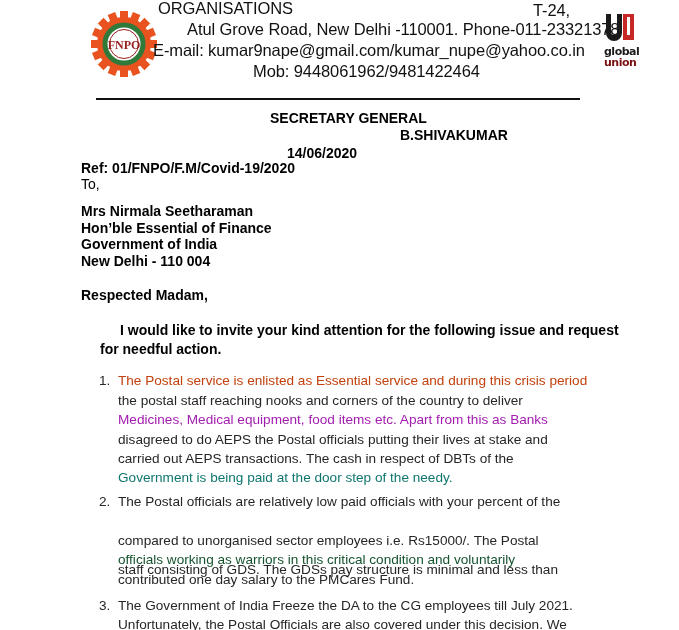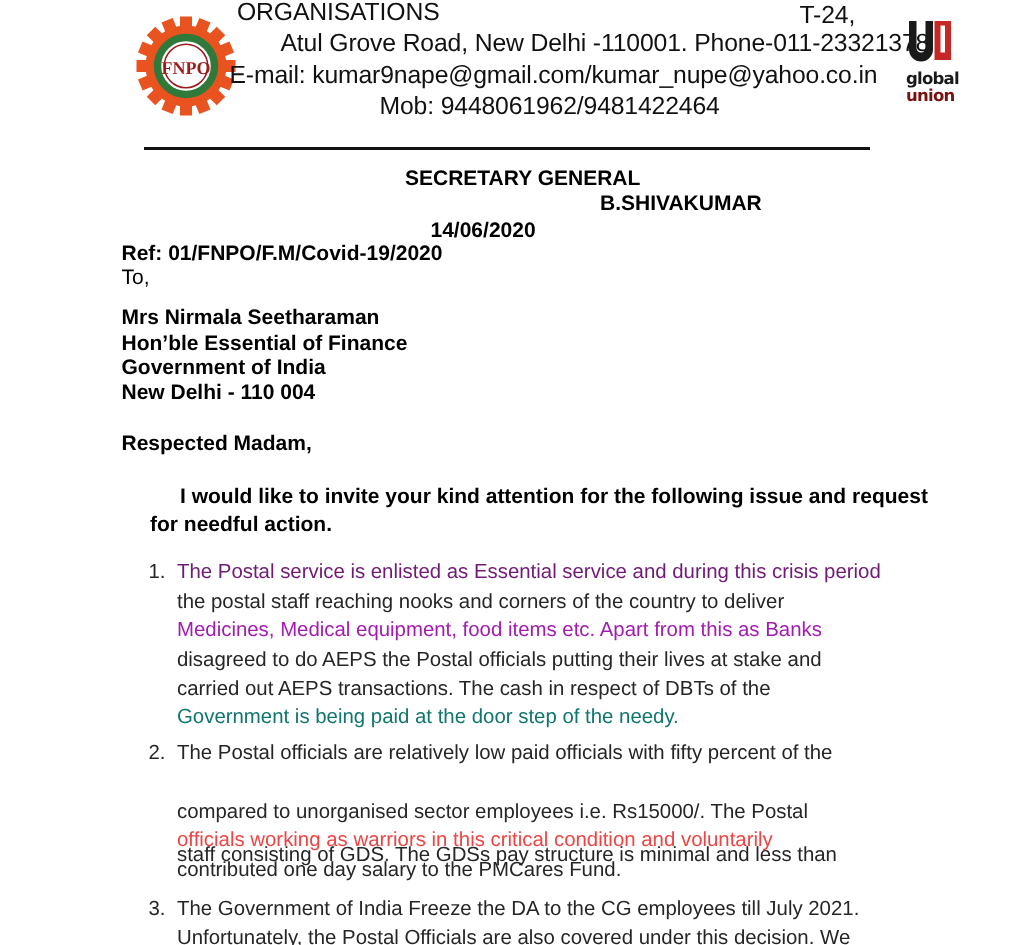--- a/index.html
+++ b/index.html
@@ -78,36 +78,36 @@
   <div class="abs body" style="left:81px; top:253px;">New Delhi - 110 004</div>
 </div>
 
 <div class="abs body" style="left:81px; top:287px;">Respected Madam,</div>
 
 <div class="abs body" style="left:120px; top:322px;">I would like to invite your kind attention for the following issue and request</div>
 <div class="abs body" style="left:68px; top:341px;margin-left:32px;">for needful action.</div>
 
 <div class="num" style="top:373px;">1.</div>
 <div>
-  <div class="abs" style="left:118px; top:373px; font-size:13.6px; color:#701a75; width:478px; display:flex; justify-content:space-between;">
+  <div class="abs" style="left:118px; top:373px; font-size:13.6px; color:#c2410c; width:478px; display:flex; justify-content:space-between;">
       <span>The Postal service is enlisted as Essential service and during this crisis period</span>
     </div>
   <div class="abs" style="left:118px; top:393px; font-size:13.6px; color:#262626;">the postal staff reaching nooks and corners of the country to deliver</div>
   <div class="abs" style="left:118px; top:412px; font-size:13.6px; color:#a21caf;">Medicines, Medical equipment, food items etc. Apart from this as Banks</div>
   <div class="abs" style="left:118px; top:432px; font-size:13.6px; color:#262626;">disagreed to do AEPS the Postal officials putting their lives at stake and</div>
   <div class="abs" style="left:118px; top:451px; font-size:13.6px; color:#262626;">carried out AEPS transactions. The cash in respect of DBTs of the</div>
   <div class="abs" style="left:118px; top:470px; font-size:13.6px; color:#0f766e;">Government is being paid at the door step of the needy.</div>
 </div>
 
 <div class="num" style="top:494px;">2.</div>
 <div>
-  <div class="abs" style="left:118px; top:494px; font-size:13.6px; color:#262626;">The Postal officials are relatively low paid officials with fifty percent of the</div>
+  <div class="abs" style="left:118px; top:494px; font-size:13.6px; color:#262626;">The Postal officials are relatively low paid officials with your percent of the</div>
   <div class="abs" style="left:118px; top:514px; font-size:13.6px; color:#262626;margin-top:48px;">staff consisting of GDS. The GDSs pay structure is minimal and less than</div>
   <div class="abs" style="left:118px; top:533px; font-size:13.6px; color:#262626;">compared to unorganised sector employees i.e. Rs15000/. The Postal</div>
-  <div class="abs" style="left:118px; top:552px; font-size:13.6px; color:#ef4444;">officials working as warriors in this critical condition and voluntarily</div>
+  <div class="abs" style="left:118px; top:552px; font-size:13.6px; color:#14532d;">officials working as warriors in this critical condition and voluntarily</div>
   <div class="abs" style="left:118px; top:572px; font-size:13.6px; color:#262626;">contributed one day salary to the PMCares Fund.</div>
 </div>
 
 <div class="num" style="top:598px;">3.</div>
 <div>
   <div class="abs" style="left:118px; top:598px; font-size:13.6px; color:#262626;">The Government of India Freeze the DA to the CG employees till July 2021.</div>
   <div class="abs" style="left:118px; top:617px; font-size:13.6px; color:#262626;">Unfortunately, the Postal Officials are also covered under this decision. We</div>
 </div>
 
 </body></html>

